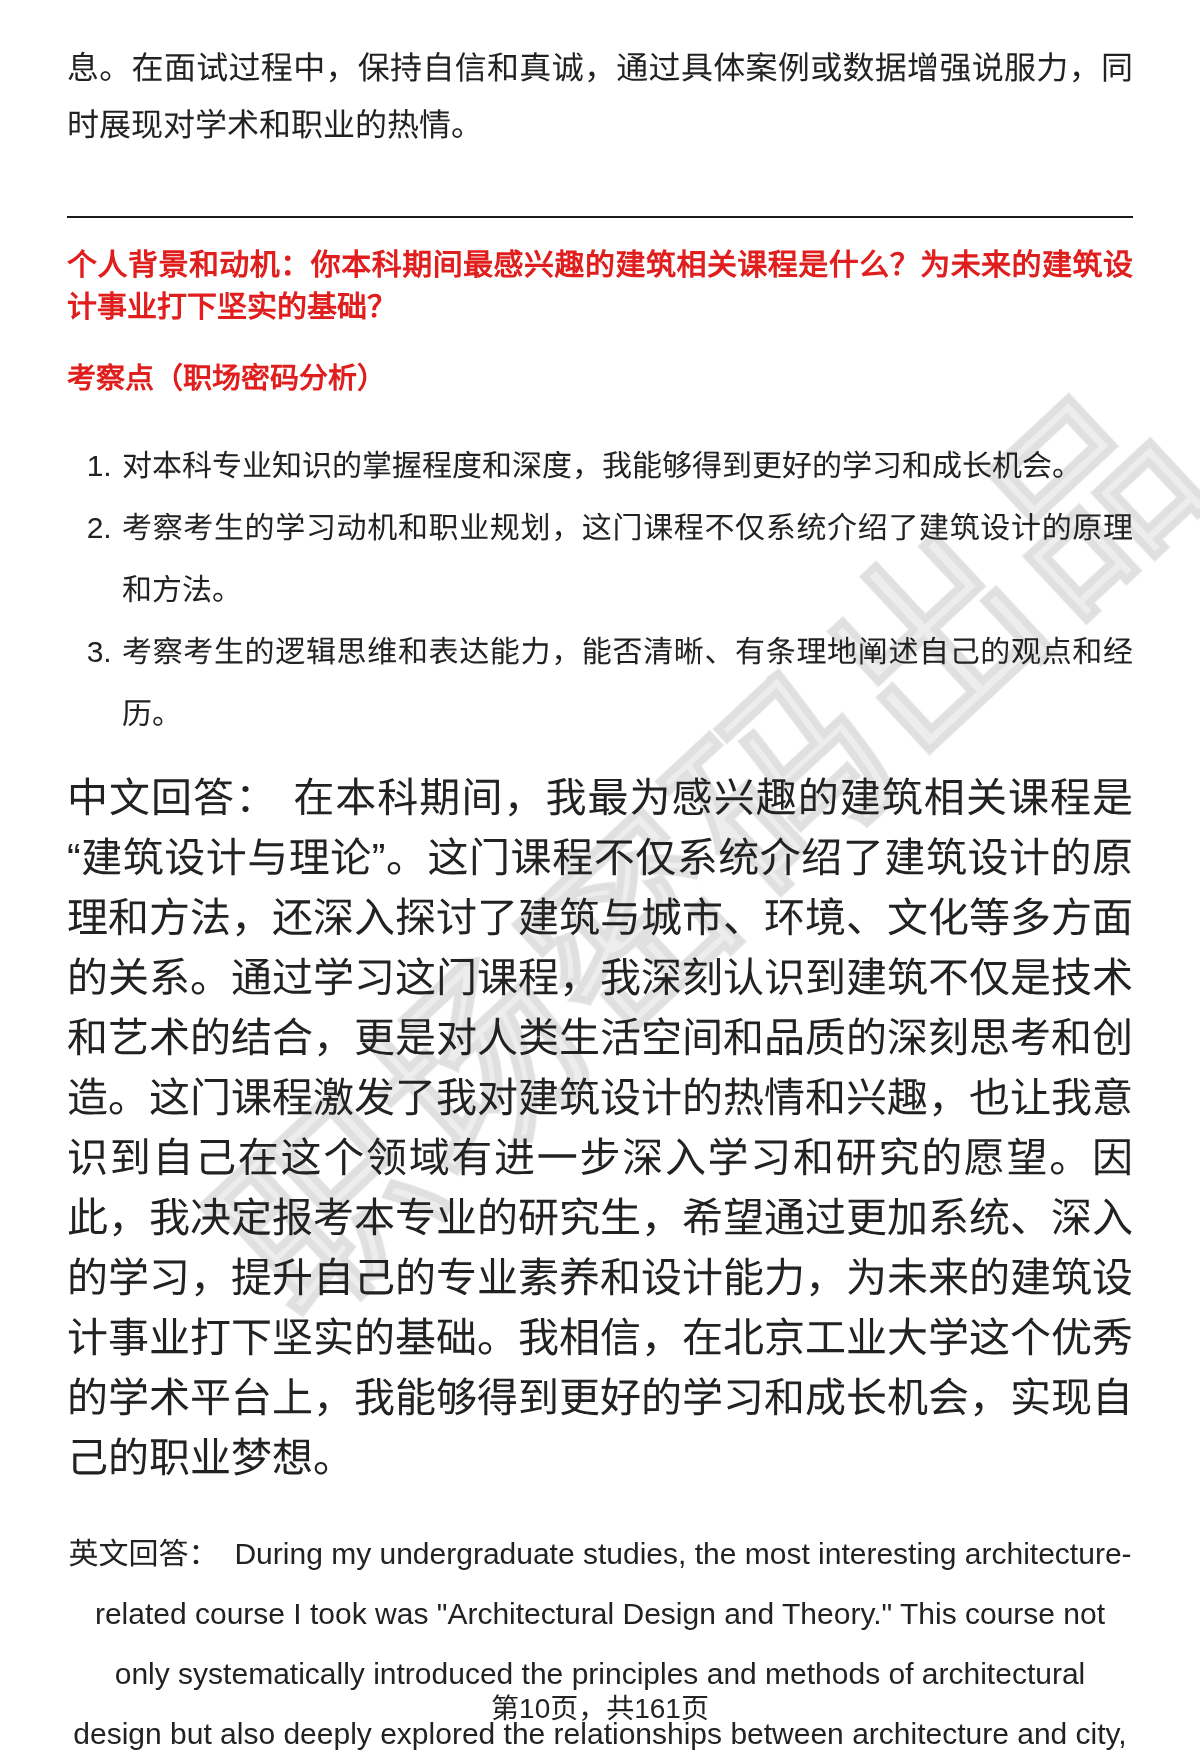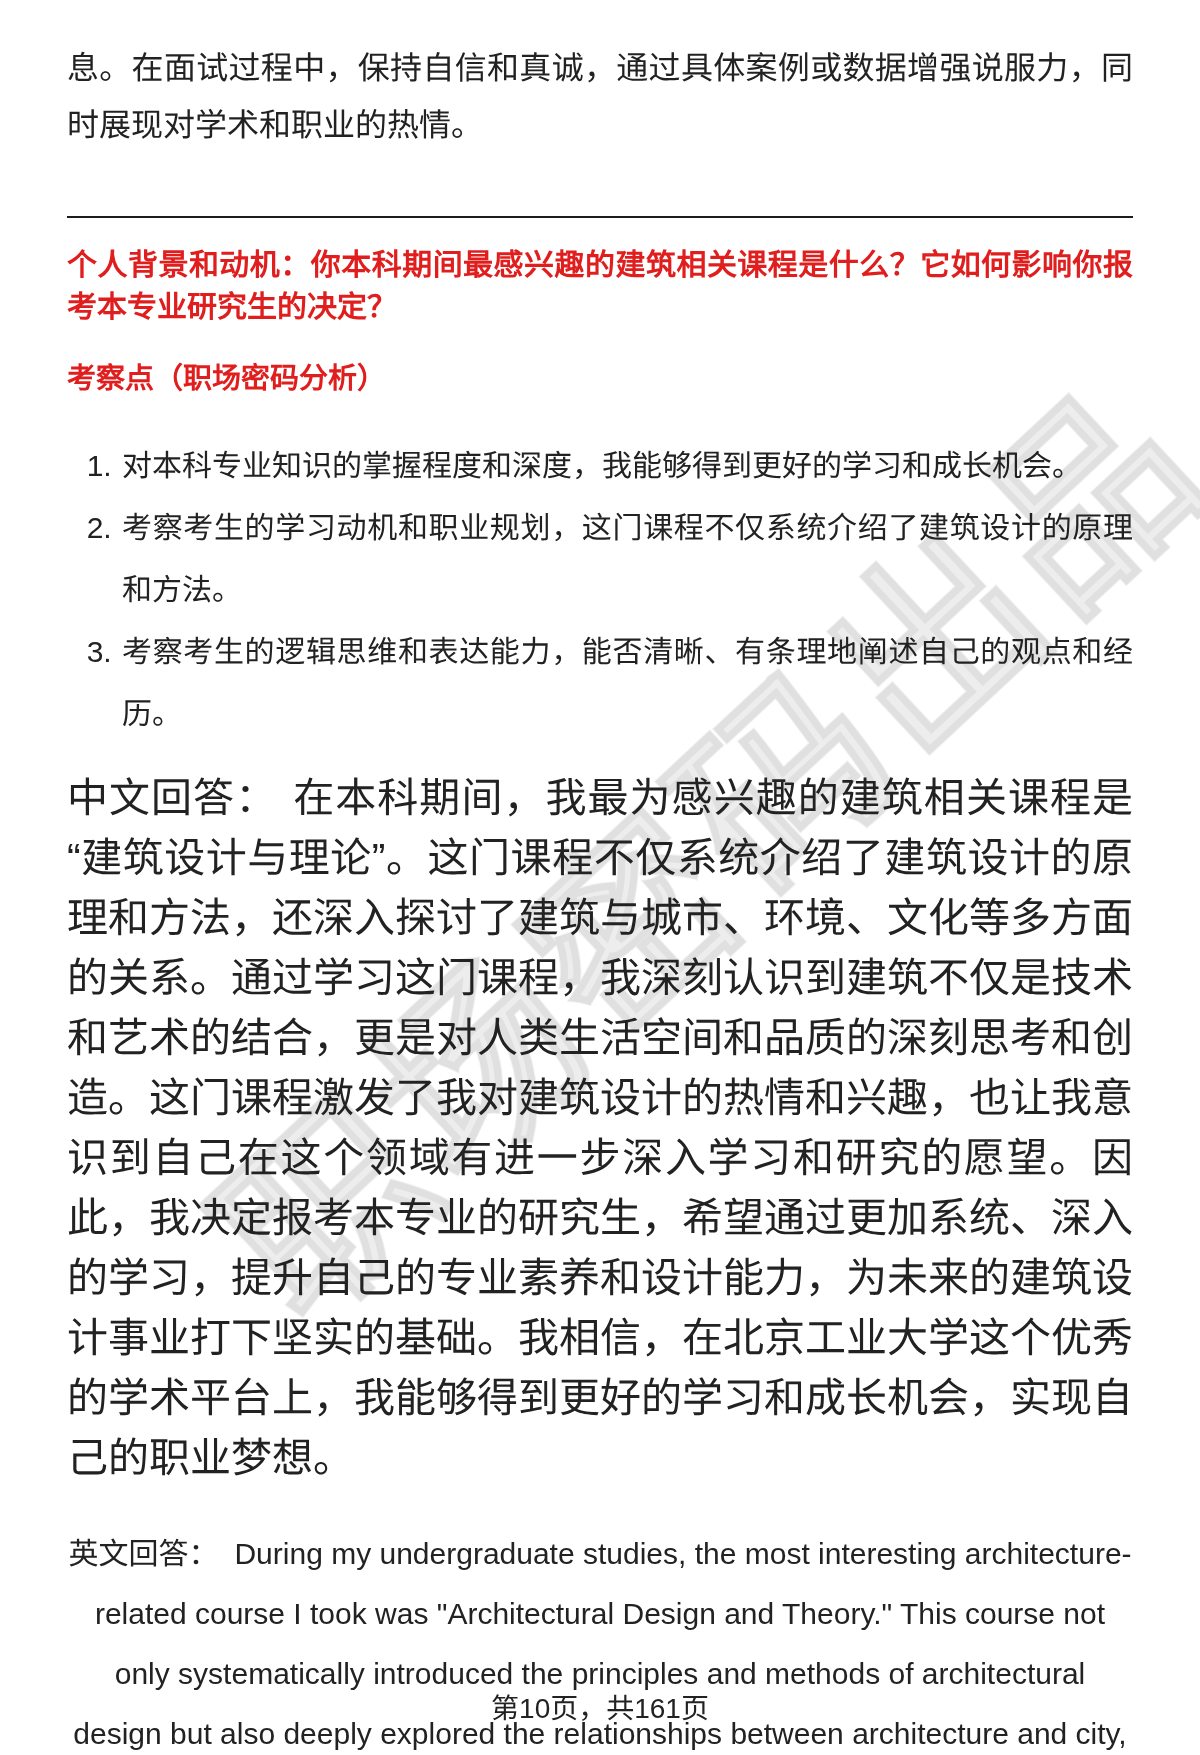--- a/index.html
+++ b/index.html
@@ -109,21 +109,21 @@
 <div class="page">
 
   <div class="watermark">职场密码出品</div>
 
   <div class="content">
 
     <p class="intro">息。在面试过程中，保持自信和真诚，通过具体案例或数据增强说服力，同时展现对学术和职业的热情。</p>
 
     <hr class="divider">
 
-    <h1 class="question">个人背景和动机：你本科期间最感兴趣的建筑相关课程是什么？它如何影响你报考本专业研究生的决定？</h1>
+    <h1 class="question">个人背景和动机：你本科期间最感兴趣的建筑相关课程是什么？为未来的建筑设计事业打下坚实的基础？</h1>
 
     <h2 class="points-heading">考察点（职场密码分析）</h2>
 
     <ol class="points-list">
       <li>对本科专业知识的掌握程度和深度，我能够得到更好的学习和成长机会。</li>
       <li>考察考生的学习动机和职业规划，这门课程不仅系统介绍了建筑设计的原理和方法。</li>
       <li>考察考生的逻辑思维和表达能力，能否清晰、有条理地阐述自己的观点和经历。</li>
     </ol>
 
     <p class="answer-cn"><span class="answer-label">中文回答：</span><span>在本科期间，我最为感兴趣的建筑相关课程是“建筑设计与理论”。这门课程不仅系统介绍了建筑设计的原理和方法，还深入探讨了建筑与城市、环境、文化等多方面的关系。通过学习这门课程，我深刻认识到建筑不仅是技术和艺术的结合，更是对人类生活空间和品质的深刻思考和创造。这门课程激发了我对建筑设计的热情和兴趣，也让我意识到自己在这个领域有进一步深入学习和研究的愿望。因此，我决定报考本专业的研究生，希望通过更加系统、深入的学习，提升自己的专业素养和设计能力，为未来的建筑设计事业打下坚实的基础。我相信，在北京工业大学这个优秀的学术平台上，我能够得到更好的学习和成长机会，实现自己的职业梦想。</span></p>

